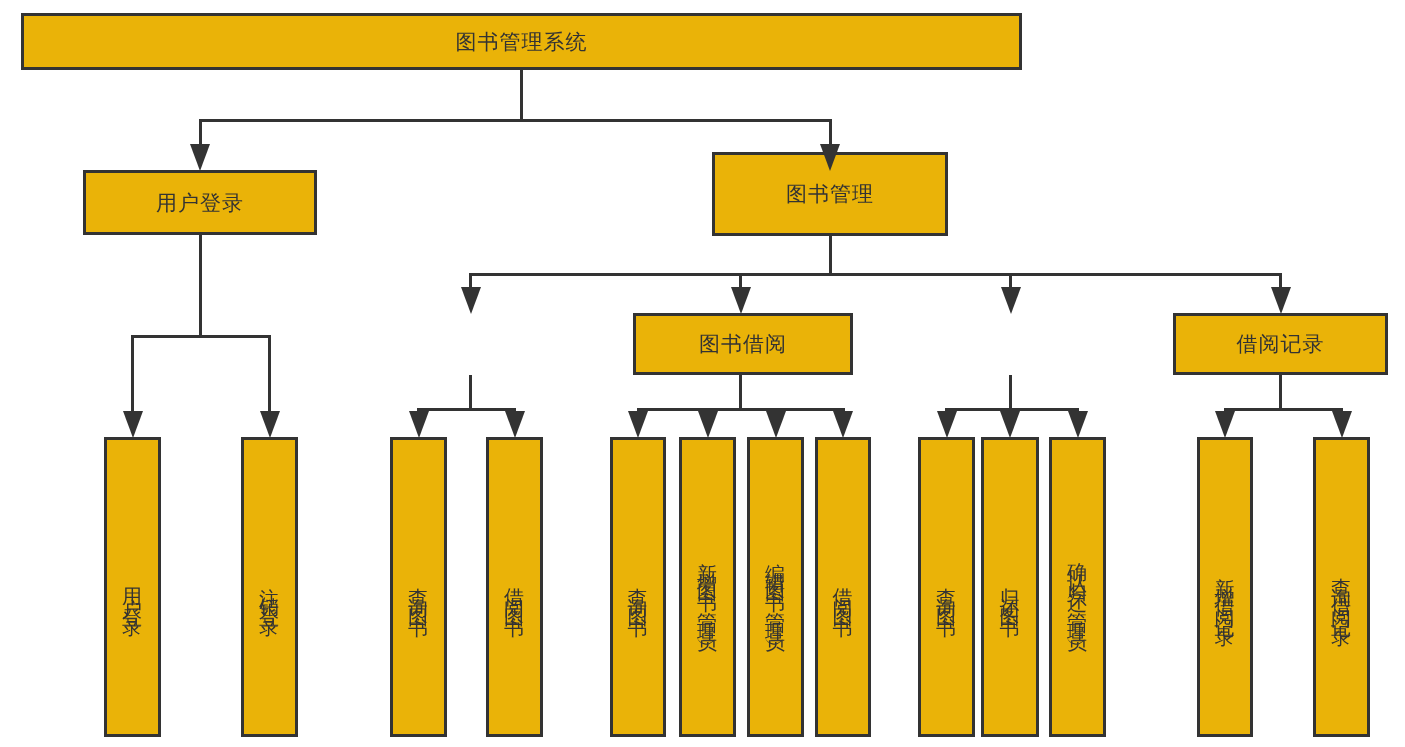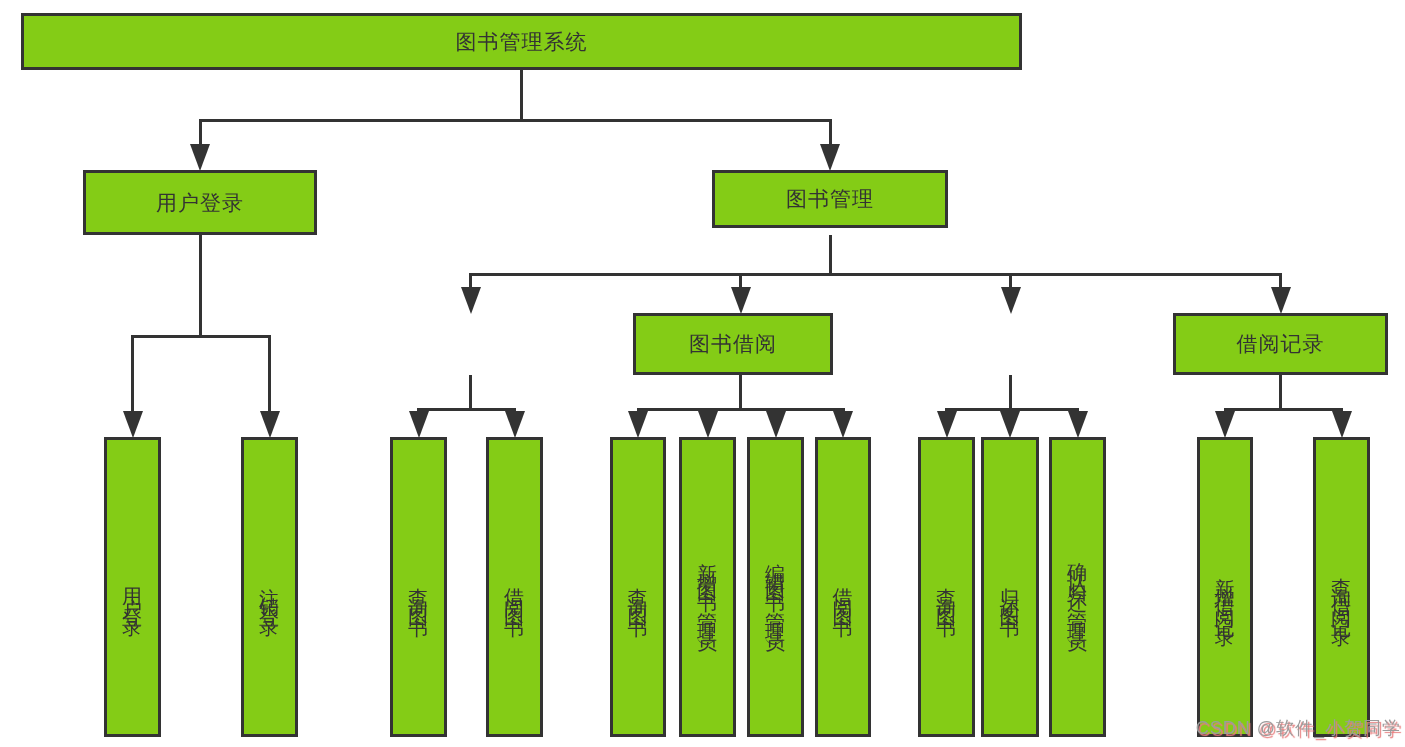--- a/index.html
+++ b/index.html
@@ -2,21 +2,21 @@
 <html><head>
 <meta charset="utf-8">
 <style>
   html,body{margin:0;padding:0;background:#ffffff;}
   #canvas{
     position:relative;width:1405px;height:747px;background:var(--bg,#fff);
     font-family:"Liberation Sans","DejaVu Sans",sans-serif;color:var(--text,#333);
     overflow:hidden;
   }
   .node{
-    position:absolute;box-sizing:border-box;background:#84cc16;
+    position:absolute;box-sizing:border-box;background:#eab308;
     border:3px solid var(--line,#333);
     display:flex;align-items:center;justify-content:center;
     font-size:21px;letter-spacing:1px;
   }
   .node .htext{white-space:nowrap;}
   .node .vtext{
     writing-mode:vertical-lr;text-orientation:mixed;
     font-size:20px;line-height:1;letter-spacing:10px;
     margin-bottom:-10px; 
   }
@@ -31,31 +31,30 @@
     position:absolute;right:4px;top:716px;z-index:5;
     font-size:18px;letter-spacing:1px;color:var(--wm,#9c9c9c);
     text-shadow:2px 2px 1px var(--wmshadow,#e87c7c);
     white-space:nowrap;
   }
 </style>
 </head>
 <body>
 
 <div id="canvas" style="--line: #333333; --text: #333333; --bg: #ffffff; --wm: #9c9c9c; --wmshadow: #e87c7c;">
-  <div class="watermark">CSDN @软件_小贺同学</div>
 <div class="node" style="left: 21px; top: 13px; width: 1001px; height: 57px;">
       <span class="htext">图书管理系统</span>
     </div>
     <div class="node" style="left: 83px; top: 170px; width: 234px; height: 65px;">
       <span class="htext">用户登录</span>
     </div>
-    <div class="node" style="left: 712px; top: 170px; width: 236px; height: 58px;">
+    <div class="node" style="left: 712px; top: 152px; width: 236px; height: 84px;">
       <span class="htext">图书管理</span>
     </div>
-    <div class="node" style="left: 633px; top: 313px; width: 200px; height: 62px;">
+    <div class="node" style="left: 633px; top: 313px; width: 220px; height: 62px;">
       <span class="htext">图书借阅</span>
     </div>
     <div class="node" style="left: 1173px; top: 313px; width: 215px; height: 62px; align-items: center;">
       <span class="htext">借阅记录</span>
     </div>
     <div class="node" style="left: 104px; top: 437px; width: 57px; height: 300px;">
       <span class="vtext">用户登录</span>
     </div>
     <div class="node" style="left: 241px; top: 437px; width: 57px; height: 300px;">
       <span class="vtext">注销登录</span>

